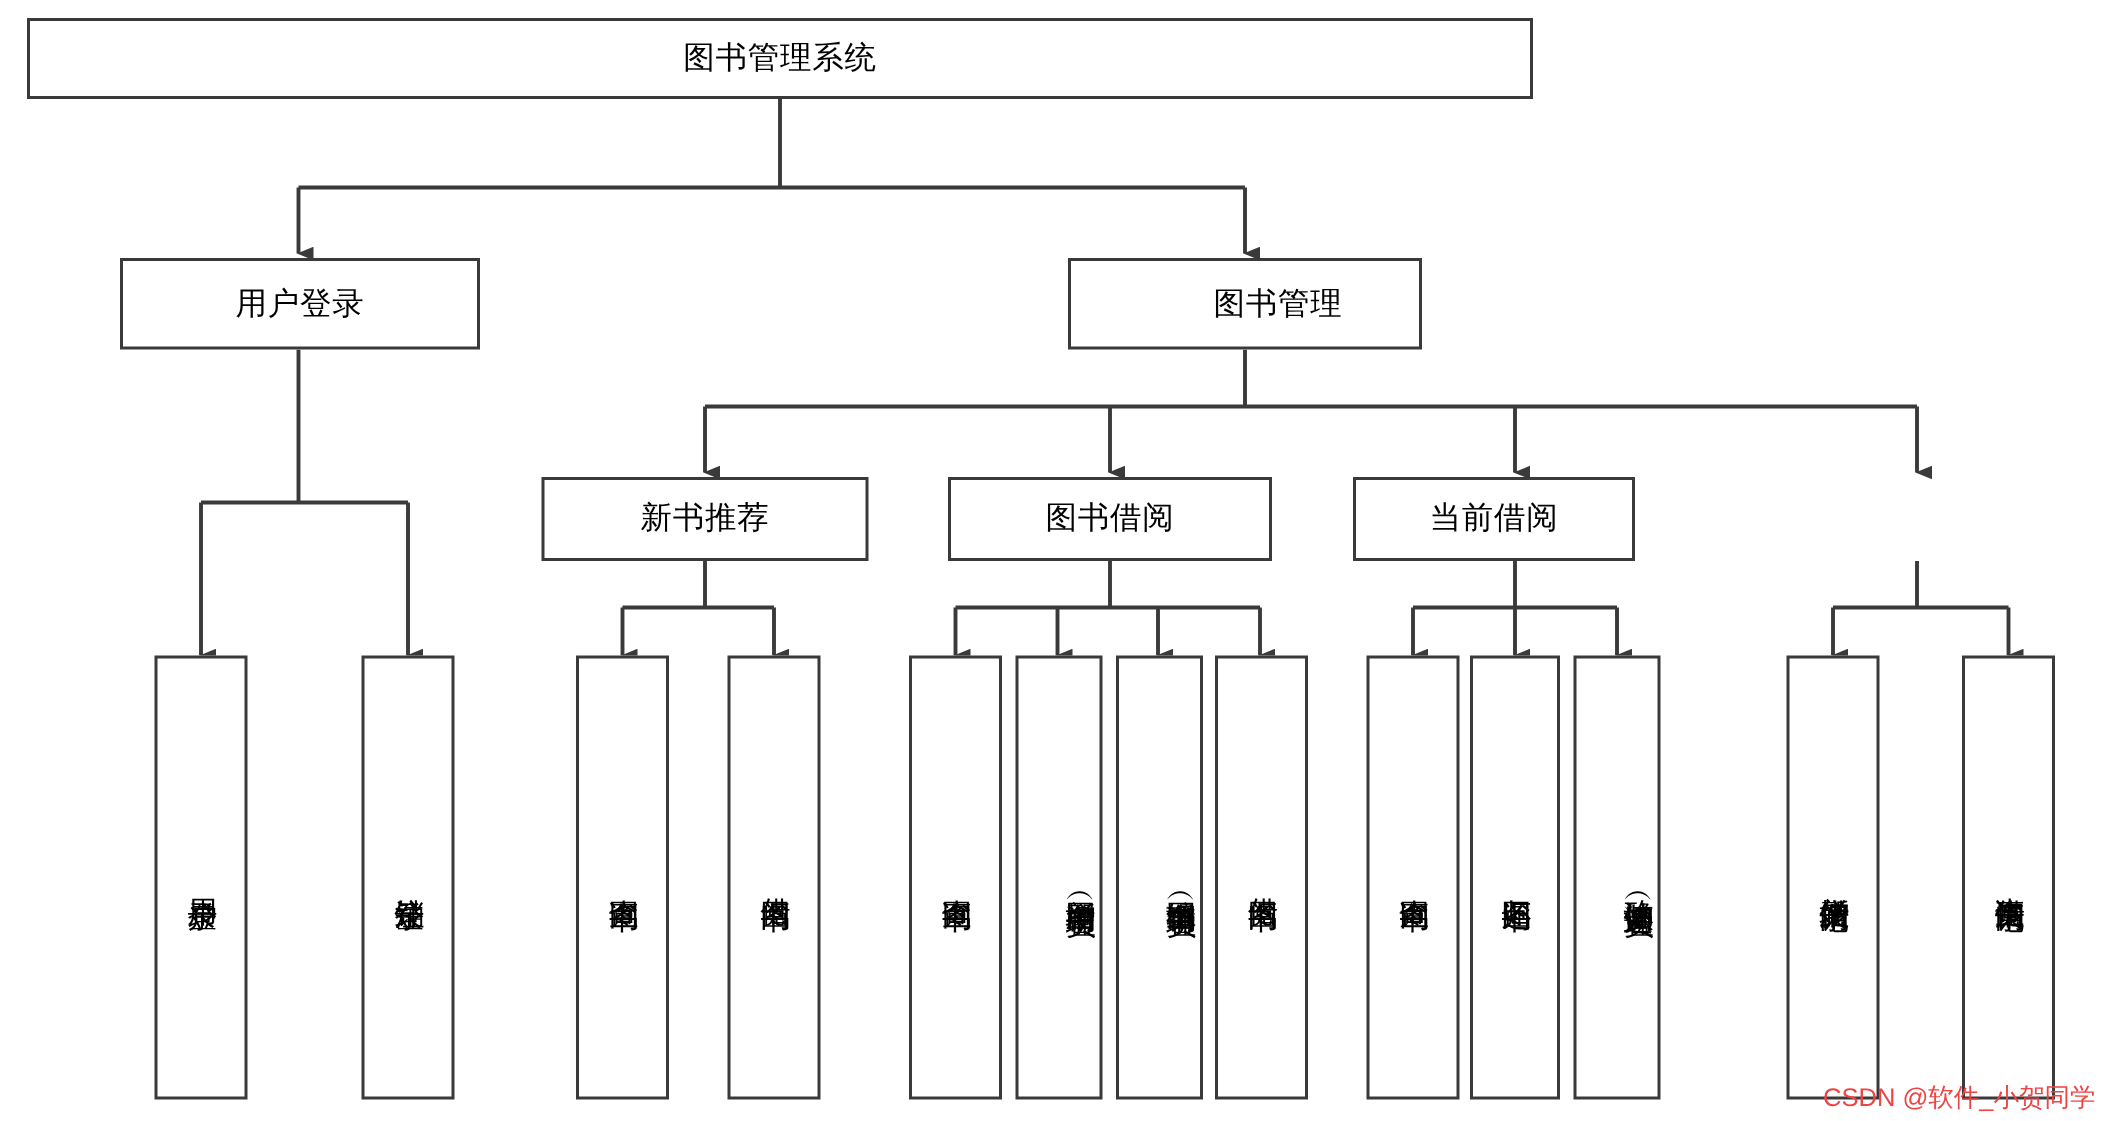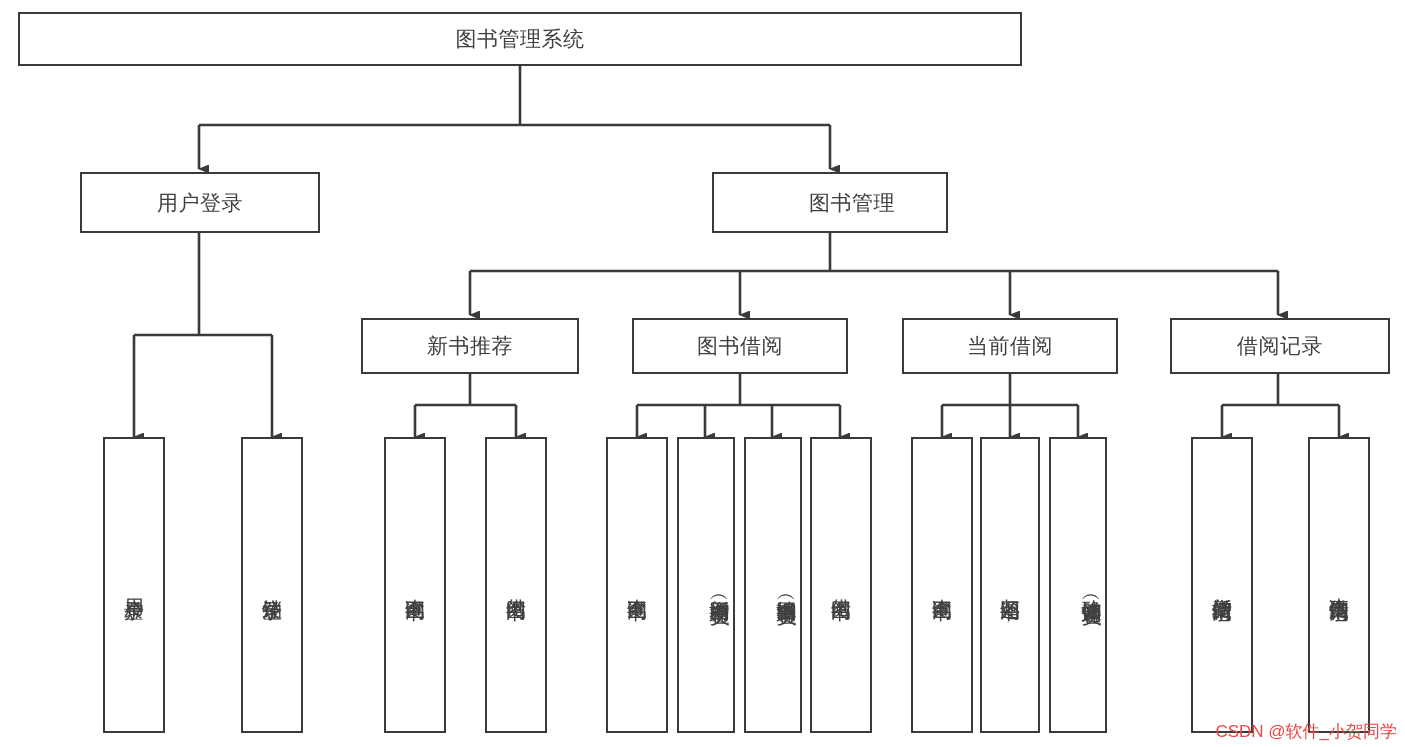--- a/index.html
+++ b/index.html
@@ -26,21 +26,21 @@
     pointer-events: none;
   }
   .node {
     position: absolute;
     box-sizing: border-box;
     background: #ffffff;
     border: 2px solid #3a3a3a;
     display: flex;
     align-items: center;
     justify-content: center;
-    color: #404040;
+    color: #000000;
   }
   .node-h {
     font-size: 21px;
     letter-spacing: 0.5px;
     line-height: 1.2;
     text-align: center;
     white-space: nowrap;
   }
   .node-v {
     writing-mode: vertical-rl;
@@ -127,23 +127,22 @@
   <div class="node node-h" style="left:18px; top:12px; width:1004px; height:54px;">图书管理系统</div>
 
   <div class="node node-h" style="left:80px; top:172px; width:240px; height:61px;">用户登录</div>
 
   <div class="node node-h" style="left:712px; top:172px; width:236px; height:61px;padding-left:44px;">图书管理</div>
 
   <div class="node node-h" style="left:361px; top:318px; width:218px; height:56px;">新书推荐</div>
 
   <div class="node node-h" style="left:632px; top:318px; width:216px; height:56px;">图书借阅</div>
 
-  <div class="node node-h" style="left:902px; top:318px; width:216px; height:56px;">当前借阅</div>
+  <div class="node node-h" style="left:902px; top:318px; width:188px; height:56px;">当前借阅</div>
 
-  <div class="node node-h" style="left:1170px; top:318px; width:220px; height:56px;">借阅记录</div>
 
   <div class="node node-v centered" style="left:103px; top:437px; width:62px; height:296px;">用户登录</div>
 
   <div class="node node-v centered" style="left:241px; top:437px; width:62px; height:296px;">注销登录</div>
 
   <div class="node node-v centered" style="left:384px; top:437px; width:62px; height:296px;">查询图书</div>
 
   <div class="node node-v centered" style="left:485px; top:437px; width:62px; height:296px;">借阅图书</div>
 
   <div class="node node-v centered" style="left:606px; top:437px; width:62px; height:296px;">查询图书</div>

